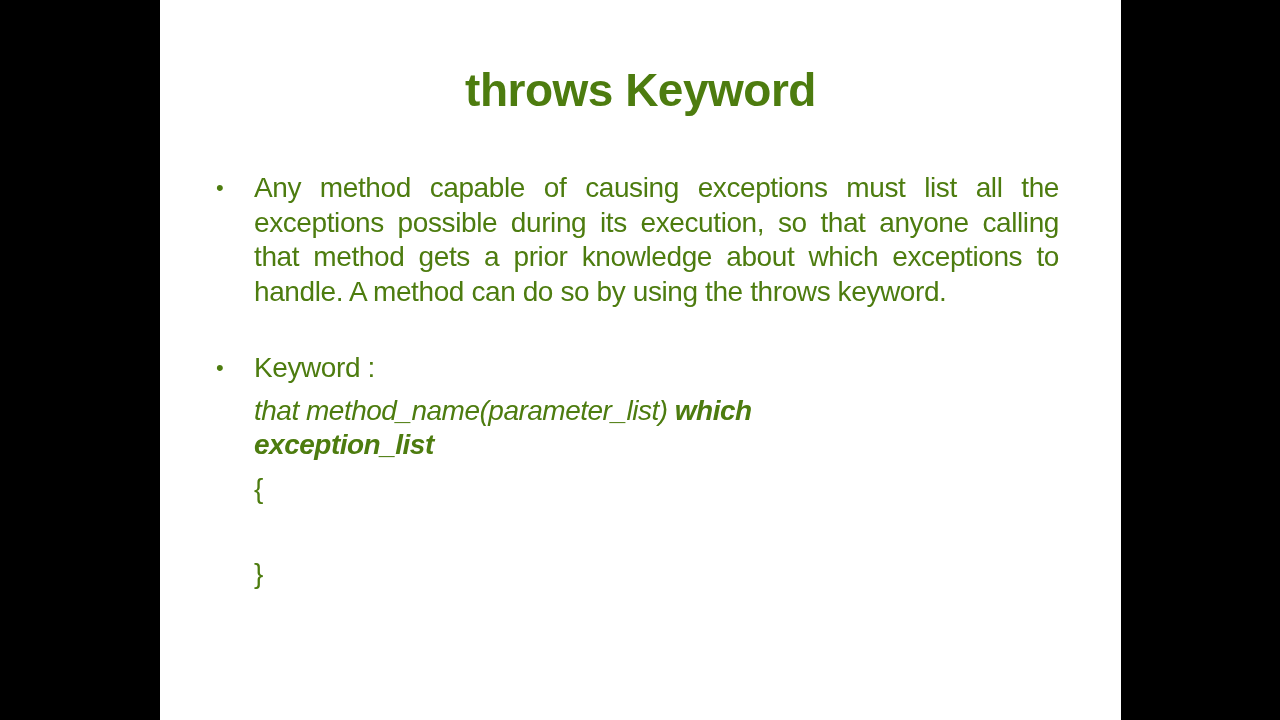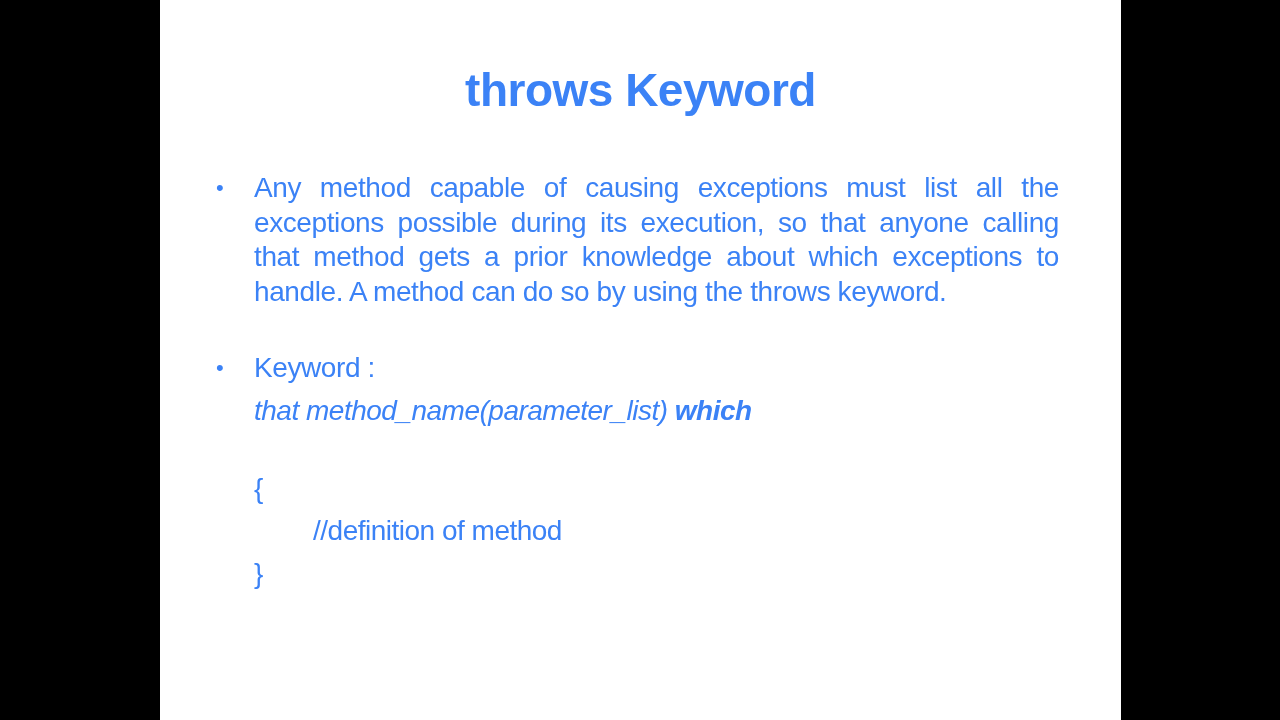--- a/index.html
+++ b/index.html
@@ -3,21 +3,21 @@
   <meta charset="utf-8">
   <style>
     html, body { margin: 0; padding: 0; }
     body {
       width: 1280px; height: 720px; background: #000000;
       position: relative; overflow: hidden;
       font-family: "Liberation Sans", sans-serif;
     }
     .slide {
       position: absolute; left: 160px; top: 0; width: 961px; height: 720px;
-      background: #ffffff; color: #3b82f6;
+      background: #ffffff; color: #4d7c0f;
     }
     .title {
       position: absolute; left: 0; width: 100%; top: 60px;
       text-align: center; font-weight: bold; font-size: 46px; line-height: 60px;
       letter-spacing: -0.5px;
     }
     .bullet {
       position: absolute; left: 56px; width: 843px;
       font-size: 28px; line-height: 34.5px; letter-spacing: -0.4px;
     }
@@ -48,18 +48,18 @@
     <div class="txt"><span>Any method capable of causing exceptions must list all the exceptions possible during its execution, so that anyone calling that method gets a prior knowledge about which exceptions to handle. A method can do so by using the </span><b>throws keyword.</b></div>
   </div>
 
   <div class="bullet b2">
     <span class="dot">•</span>
     <div class="txt"><b>Keyword :</b></div>
   </div>
 
   <div class="syntax-lines sig">
     <span>that method_name(parameter_list) </span><b>which</b><br>
+    <b>exception_list</b>
   </div>
 
   <div class="syntax-lines open">{</div>
-  <div class="syntax-lines body-line">//definition of method</div>
   <div class="syntax-lines close">}</div>
 </div>
 
 </body></html>

